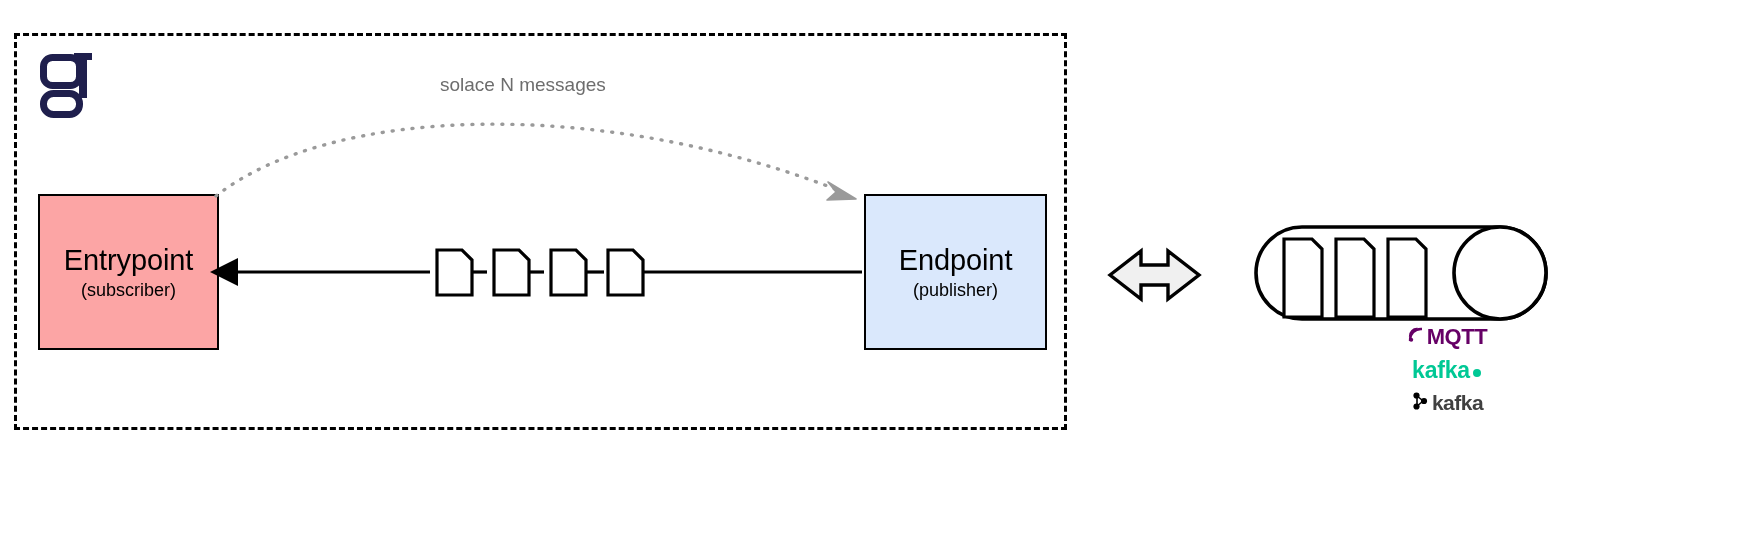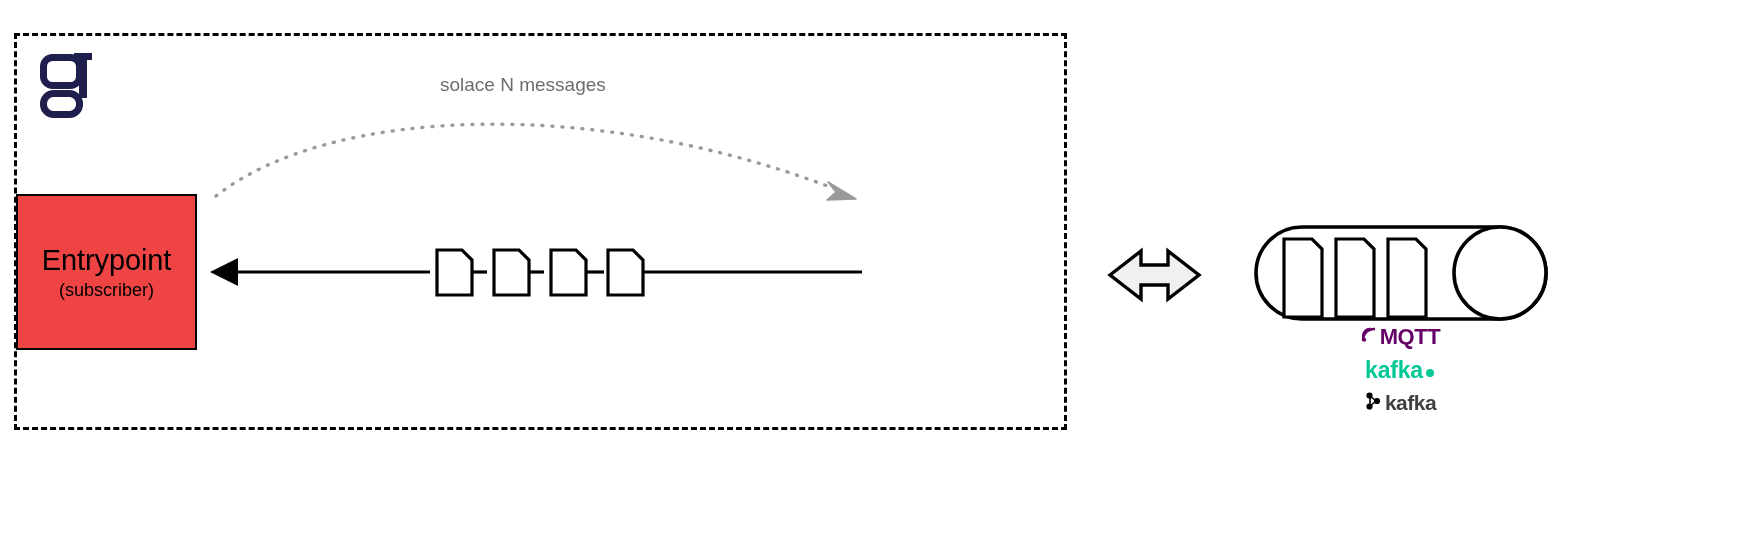--- a/index.html
+++ b/index.html
@@ -58,25 +58,25 @@
     color: #000000;
     letter-spacing: -0.1px;
   }
   .node .subtitle {
     font-size: 18px;
     color: #000000;
     margin-top: 3px;
   }
 
   #entrypoint-node {
-    left: 16px;
+    left: 38px;
     top: 194px;
     width: 181px;
     height: 156px;
-    background: #ef4444;
+    background: #fca5a5;
   }
   #endpoint-node {
     left: 864px;
     top: 194px;
     width: 183px;
     height: 156px;
     background: #dae8fc;
   }
 
   
@@ -94,21 +94,21 @@
     left: 440px;
     top: 74px;
     font-size: 19px;
     color: #6d6d6d;
     white-space: nowrap;
   }
 
   
   .broker-list {
     position: absolute;
-    left: 1300px;
+    left: 1347px;
     top: 324px;
     width: 200px;
     display: flex;
     flex-direction: column;
     align-items: center;
     gap: 7px;
   }
   .broker-item {
     display: flex;
     align-items: center;
@@ -141,20 +141,24 @@
       </g>
       <rect x="36" y="1" width="18" height="7" fill="#1f1f4d"></rect>
     </svg>
   </div>
 
   <div class="node" id="entrypoint-node">
     <div class="title">Entrypoint</div>
     <div class="subtitle">(subscriber)</div>
   </div>
 
+  <div class="node" id="endpoint-node">
+    <div class="title">Endpoint</div>
+    <div class="subtitle">(publisher)</div>
+  </div>
 
   <div class="request-label">solace N messages</div>
 
   <svg class="overlay" viewBox="0 0 1742 556" xmlns="http://www.w3.org/2000/svg">
 
     <g>
       <path d="M 216 196 C 330 106 600 96 843 192" fill="none" stroke="#9a9a9a" stroke-width="3.4" stroke-linecap="round" stroke-dasharray="1 9"></path>
       <path d="M 856 199 L 828 182 L 836 192 L 827 200 Z" fill="#9a9a9a" stroke="#9a9a9a" stroke-width="1.6" stroke-linejoin="round"></path>
     </g>
 

